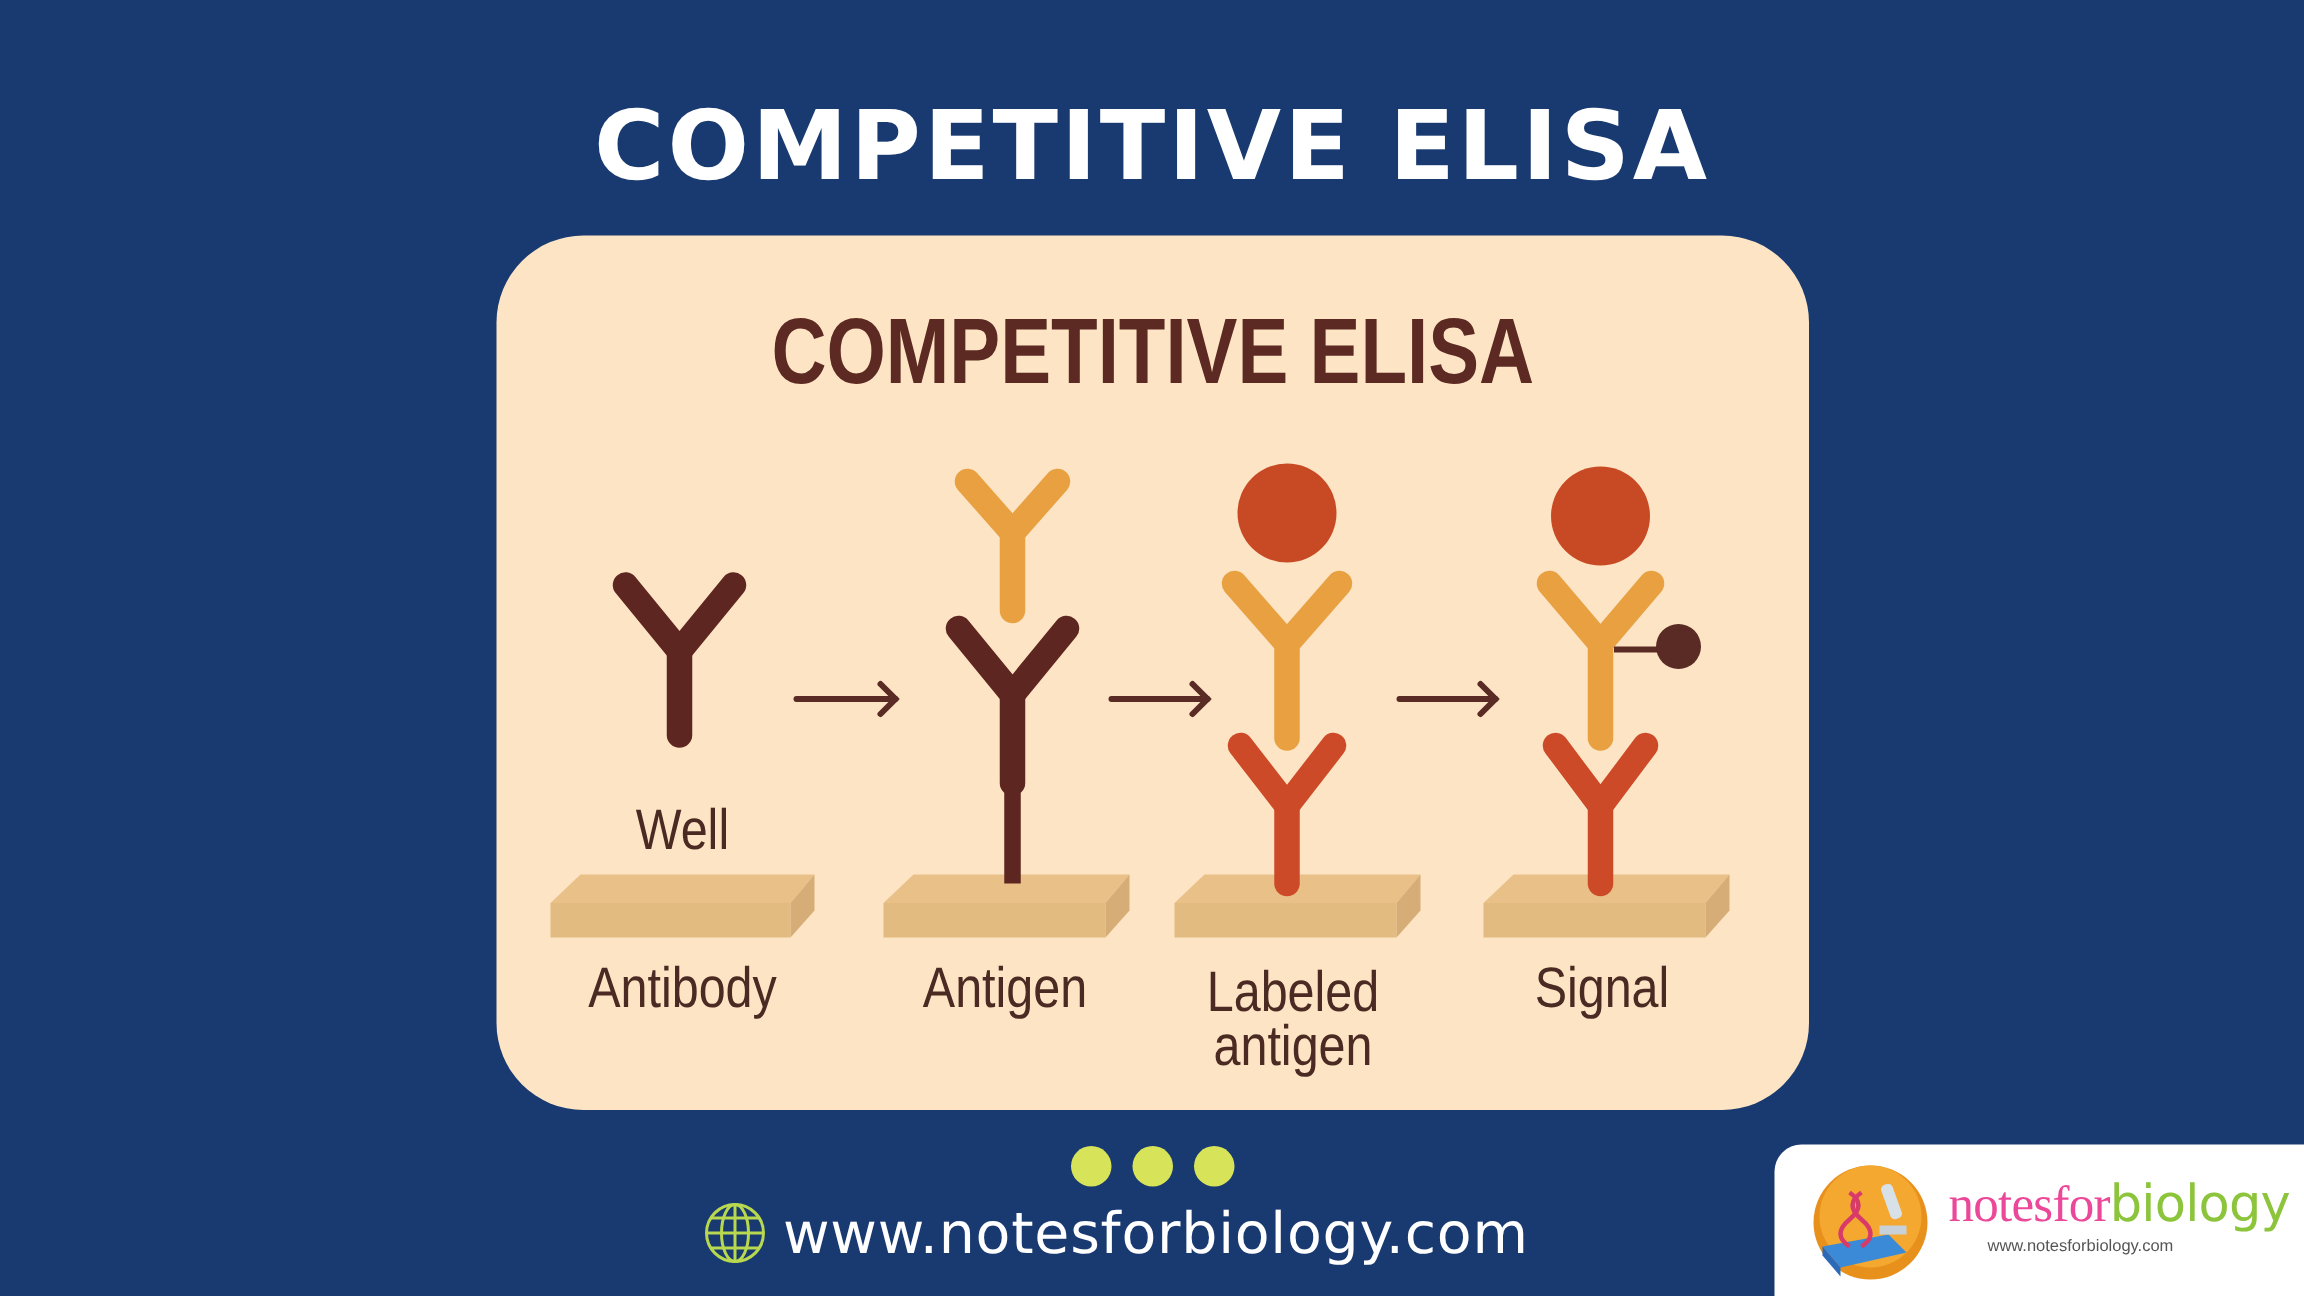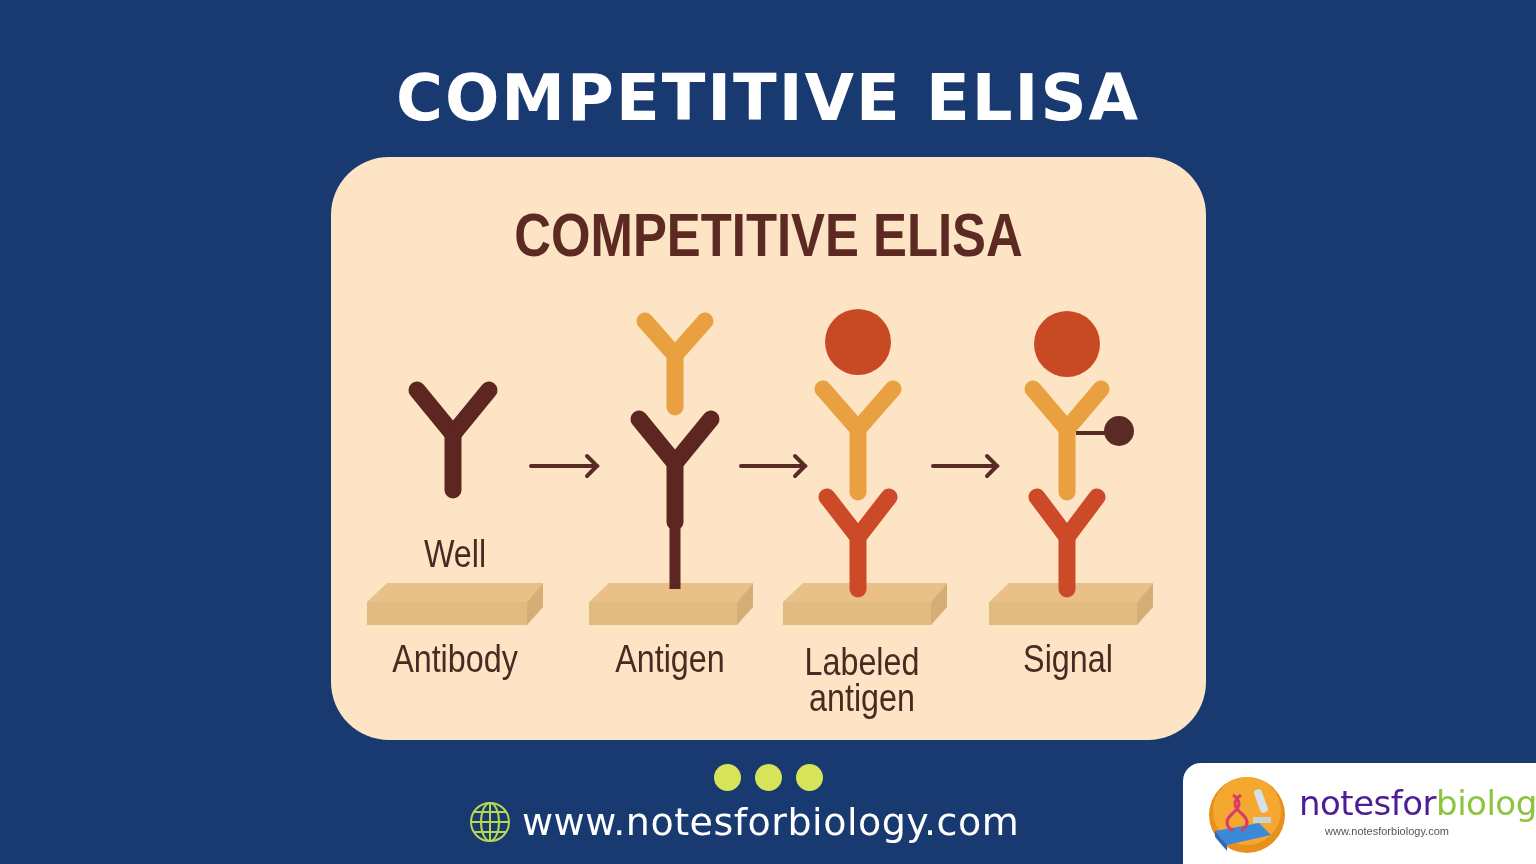--- a/index.html
+++ b/index.html
@@ -86,21 +86,21 @@
       display: flex; align-items: center;
     }
     .logo-text {
       position: absolute;
       left: 116px; top: 20px;
       font-family: "DejaVu Sans", sans-serif;
       font-size: 34px;
       line-height: 40px;
       letter-spacing: -0.5px;
     }
-    .logo-notes { color: #4c1d95; }
+    .logo-notes { color: #ec4899; font-family: Liberation Serif, serif; }
     .logo-bio { color: #8cc43c; }
     .logo-url {
       position: absolute;
       left: 142px; top: 62px;
       font-family: "Liberation Sans", sans-serif;
       font-size: 11px;
       color: #555555;
     }
   </style>
 </head>

